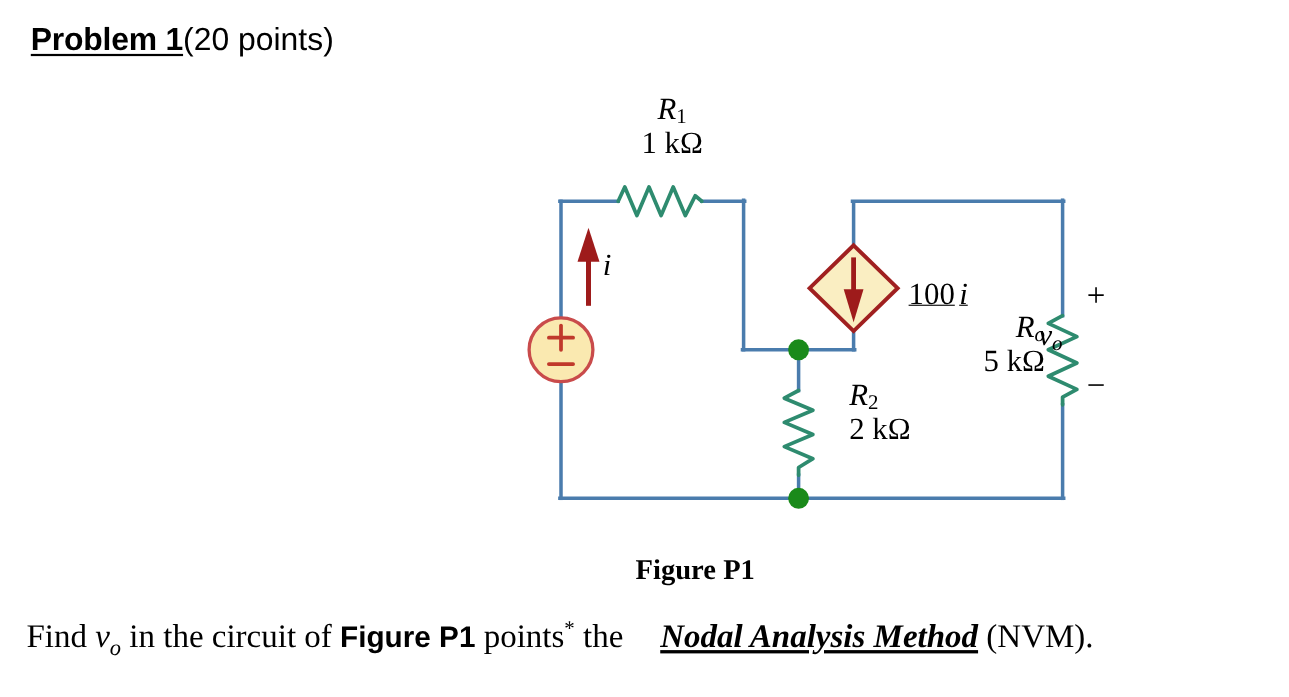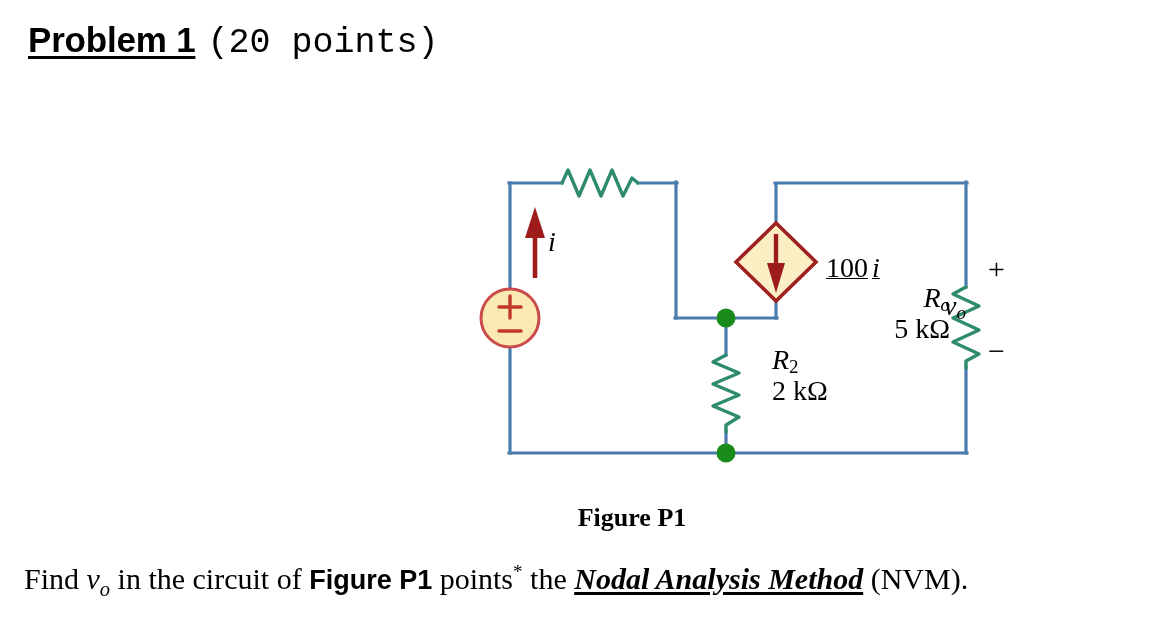--- a/index.html
+++ b/index.html
@@ -19,30 +19,30 @@
   
   #problem-header {
     position: absolute;
     left: 28px;
     top: 20px;
     white-space: nowrap;
   }
   #problem-header .prob-title {
     font-family: "Liberation Sans", sans-serif;
     font-weight: bold;
-    font-size: 35px;
+    font-size: 29px;
     text-decoration: underline;
     text-underline-offset: 4px;
     letter-spacing: -0.2px;
     text-align: right;
   }
   #problem-header .prob-points {
-    font-family: Liberation Mono, monospace;
-    font-size: 35px;
-    margin-left: 12px;
+    font-family: Liberation Sans, sans-serif;
+    font-size: 29px;
+    margin-left: 0;
   }
 
   
   #figure-caption {
     position: absolute;
     left: 0;
     top: 503px;
     width: 1172px;
     text-align: center;
     font-family: "Liberation Serif", serif;
@@ -65,20 +65,21 @@
   #question-line .bold-sans {
     font-family: "Liberation Sans", sans-serif;
     font-weight: bold;
     font-size: 27px;
   }
   #question-line .bi-underline {
     font-style: italic;
     font-weight: bold;
     text-decoration: underline;
     text-underline-offset: 3px;
+    margin-left: 26px;
   }
   #question-line .star {
     font-size: 19px;
     vertical-align: super;
     line-height: 0;
   }
   .var-it { font-style: italic; }
   .sub {
     font-size: 0.68em;
     vertical-align: sub;
@@ -199,20 +200,24 @@
 
     <g>
       <line x1="535" y1="278" x2="535" y2="225" stroke="#9e1b1b" stroke-width="4.6" stroke-linecap="butt"></line>
       <polygon points="535,207 525,238 545,238" fill="#9e1b1b"></polygon>
     </g>
 
     <circle cx="726" cy="318" r="9.5" fill="#1a8a1a"></circle>
     <circle cx="726" cy="453" r="9.5" fill="#1a8a1a"></circle>
   </svg>
 
+  <div class="clabel" id="label-r1">
+    <span class="ital">R</span><span class="sbn">1</span><br>
+    <span class="big">1 kΩ</span>
+  </div>
 
 
   <div class="clabel" id="label-i">
     <span class="ital">i</span>
   </div>
 
   <div class="clabel" id="label-dep">
     <span class="big">100</span><span class="ital" style="margin-left:4px">i</span>
   </div>
 

